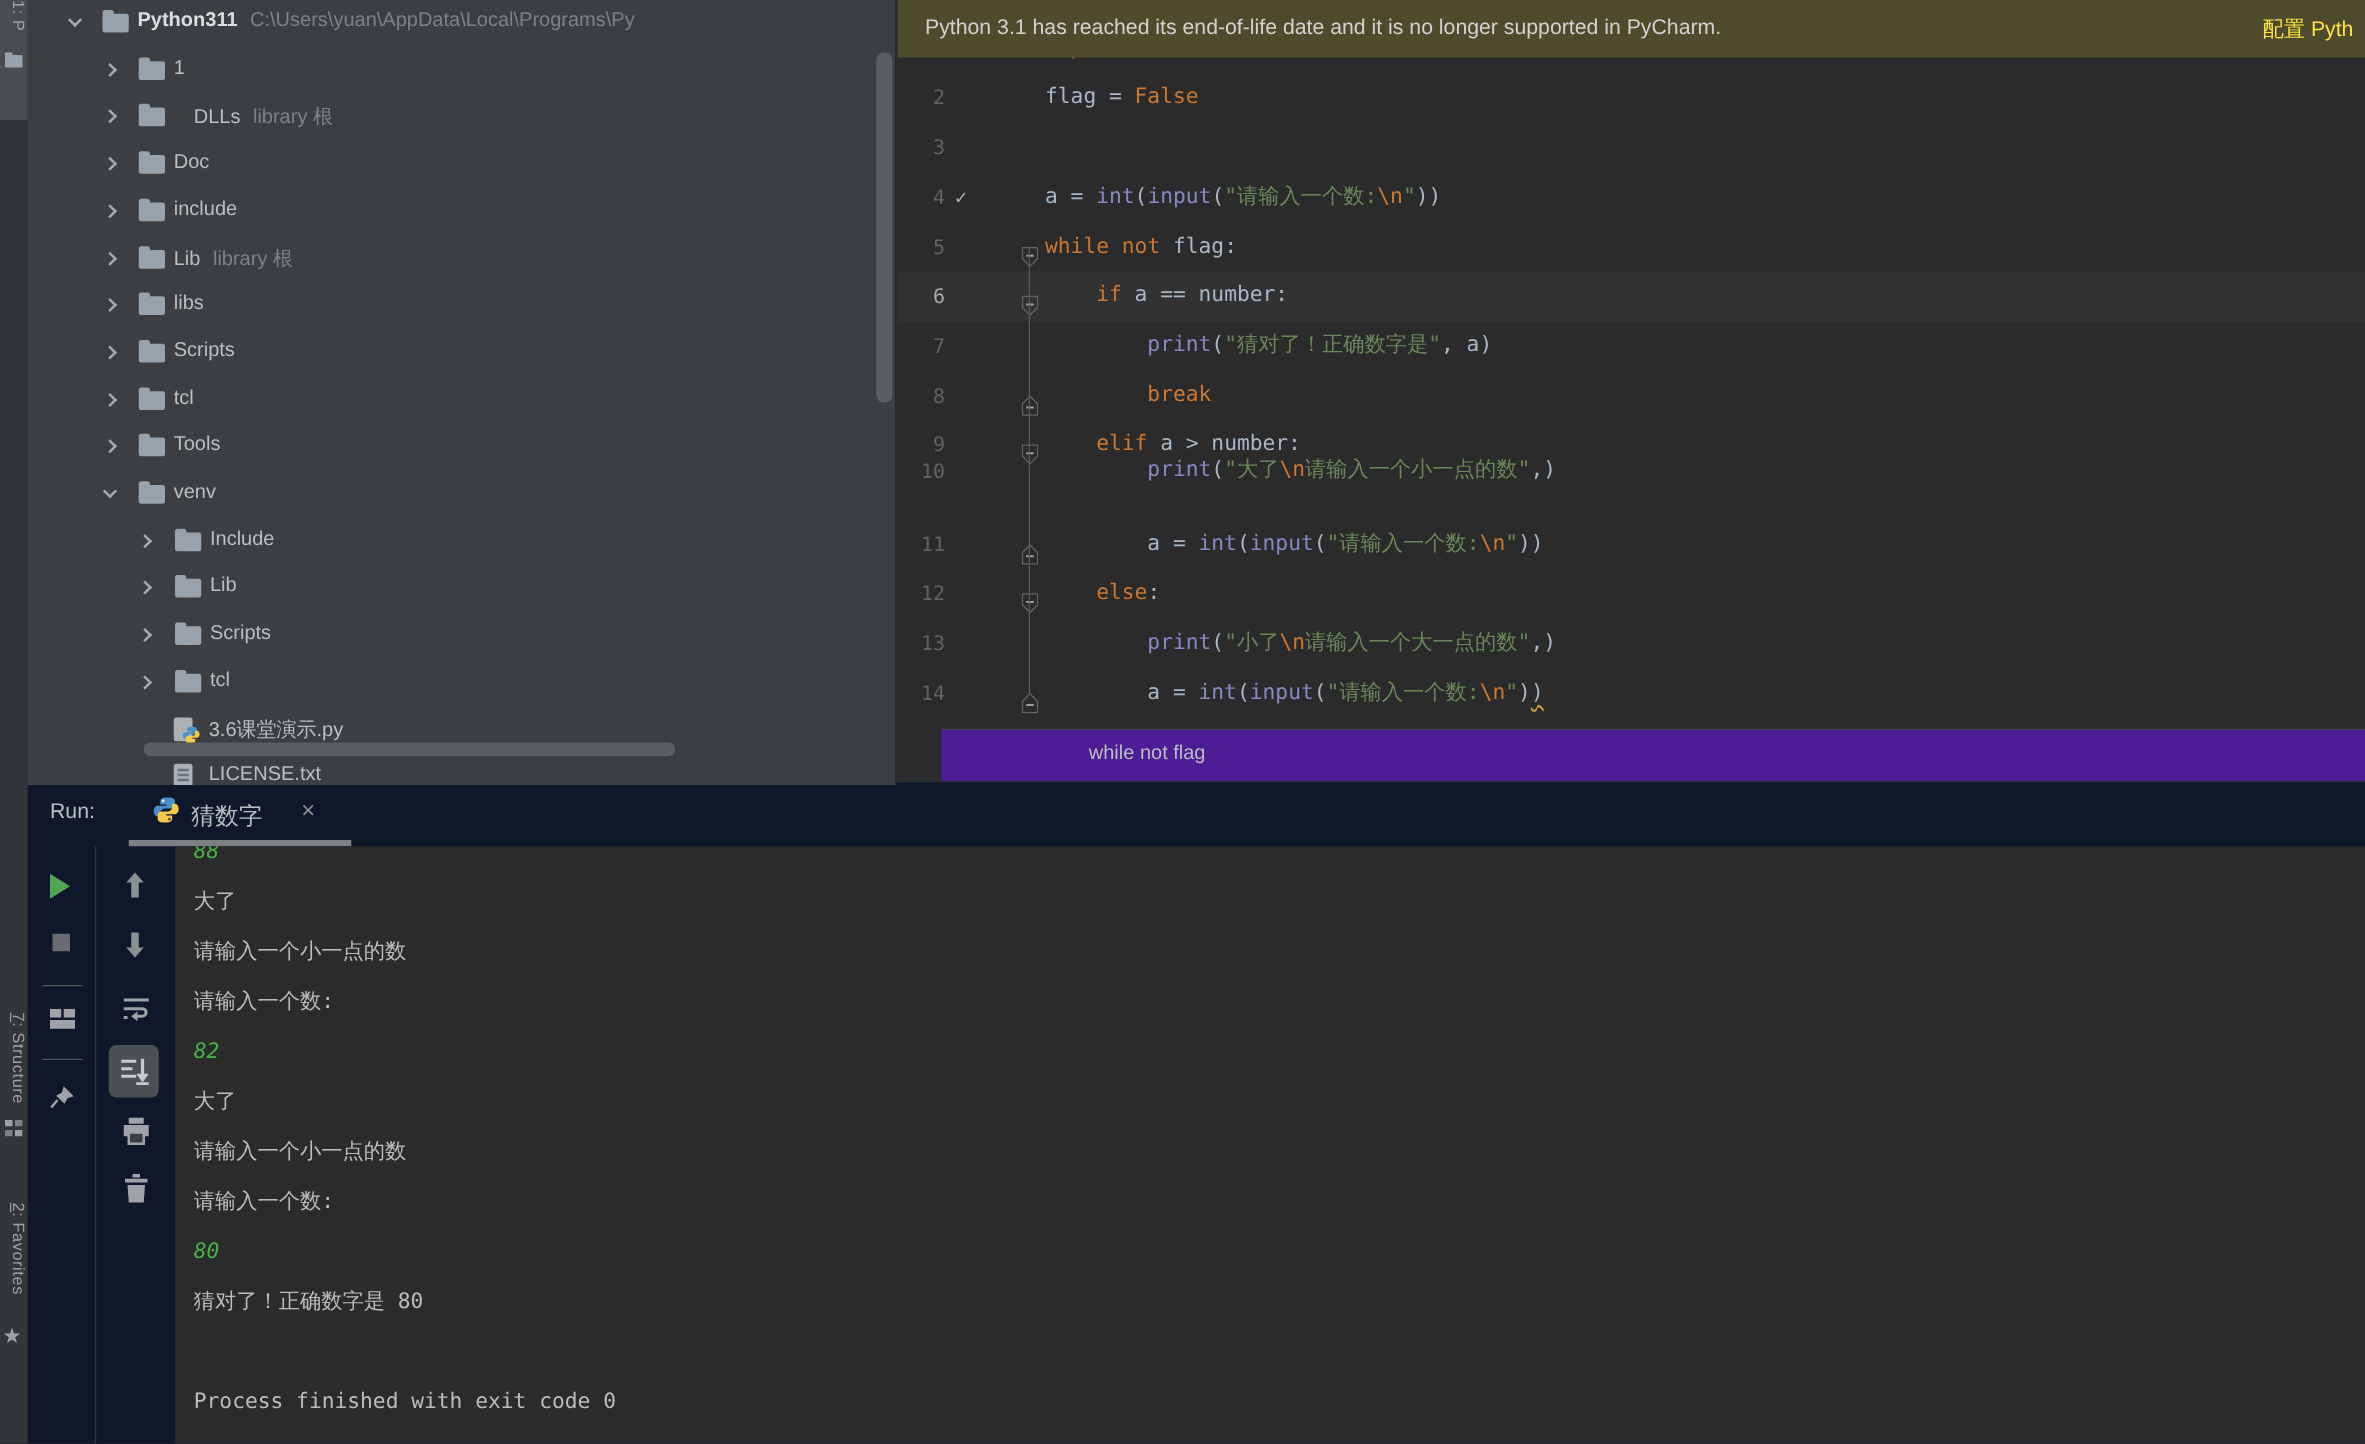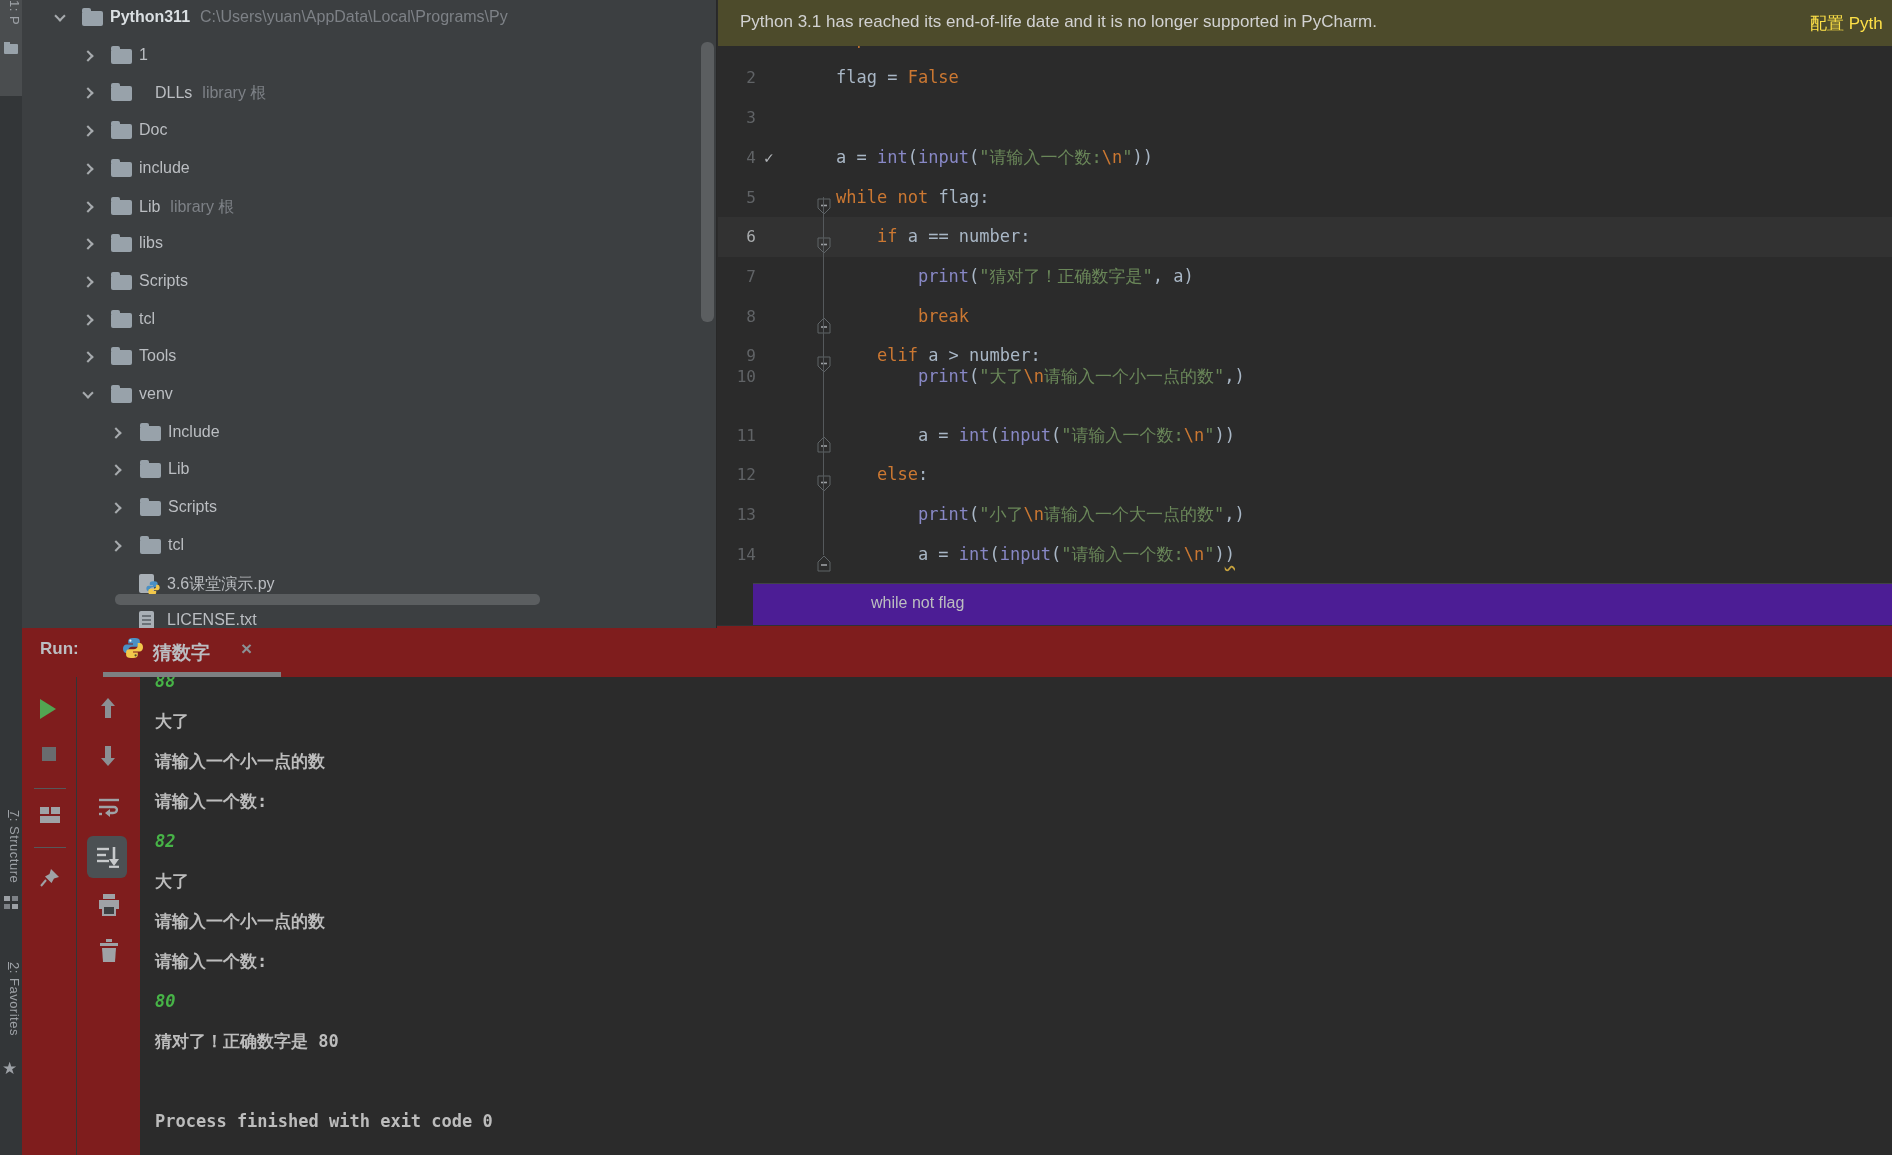--- a/index.html
+++ b/index.html
@@ -48,21 +48,21 @@
   .fold { position:absolute; left:99px; top:12px; }
   .ctext { position:absolute; left:118px; top:0; }
   .tk-p { color:#a9b7c6; } .tk-k { color:#cc7832; } .tk-s { color:#6a8759; }
   .tk-n { color:#6897bb; } .tk-f { color:#8888c6; } .tk-e { color:#cc7832; }
   .tk-w { color:#a9b7c6; text-decoration:underline wavy #c7a23c; text-underline-offset:5px; }
   .fold-line { position:absolute; left:105px; top:197px; width:1px; height:358px; background:#55595c; }
   .sticky { position:absolute; left:0; top:583px; width:1174px; height:42px; background:#4c1d95; border-top:1px solid #404346;margin-left:35px; }
   .sticky span { position:absolute; left:118px; top:10px; font-size:16px; color:#bcbec0; }
 
   
-  .run { position:absolute; left:22px; top:625px; width:1870px; height:530px; background:#7f1d1d; border-top:1px solid #2f3234;font-weight:bold; }
+  .run { position:absolute; left:22px; top:625px; width:1870px; height:530px; background:#0f172a; border-top:1px solid #2f3234; }
   .run-header { position:absolute; left:0; top:0; width:1870px; height:51px; }
   .run-label { position:absolute; left:18px; top:13px; font-size:17px; color:#bbbec2; }
   .run-tab { position:absolute; left:92px; top:6px; height:40px; cursor:pointer; }
   .run-tab .ticon { position:absolute; left:7px; top:4px; }
   .run-tab .tname { position:absolute; left:39px; top:8px; font-size:19px; color:#bbbec2; white-space:nowrap; }
   .run-tab .tclose { position:absolute; left:127px; top:6px; font-size:19px; color:#8b9094; }
   .tab-underline { position:absolute; left:81px; top:46px; width:178px; height:5px; background:#7d8082; }
   .tbar1 { position:absolute; left:0; top:51px; width:55px; height:479px; border-right:1px solid #323537; }
   .tbar2 { position:absolute; left:56px; top:51px; width:62px; height:479px; }
   .tico { position:absolute; cursor:pointer; }

